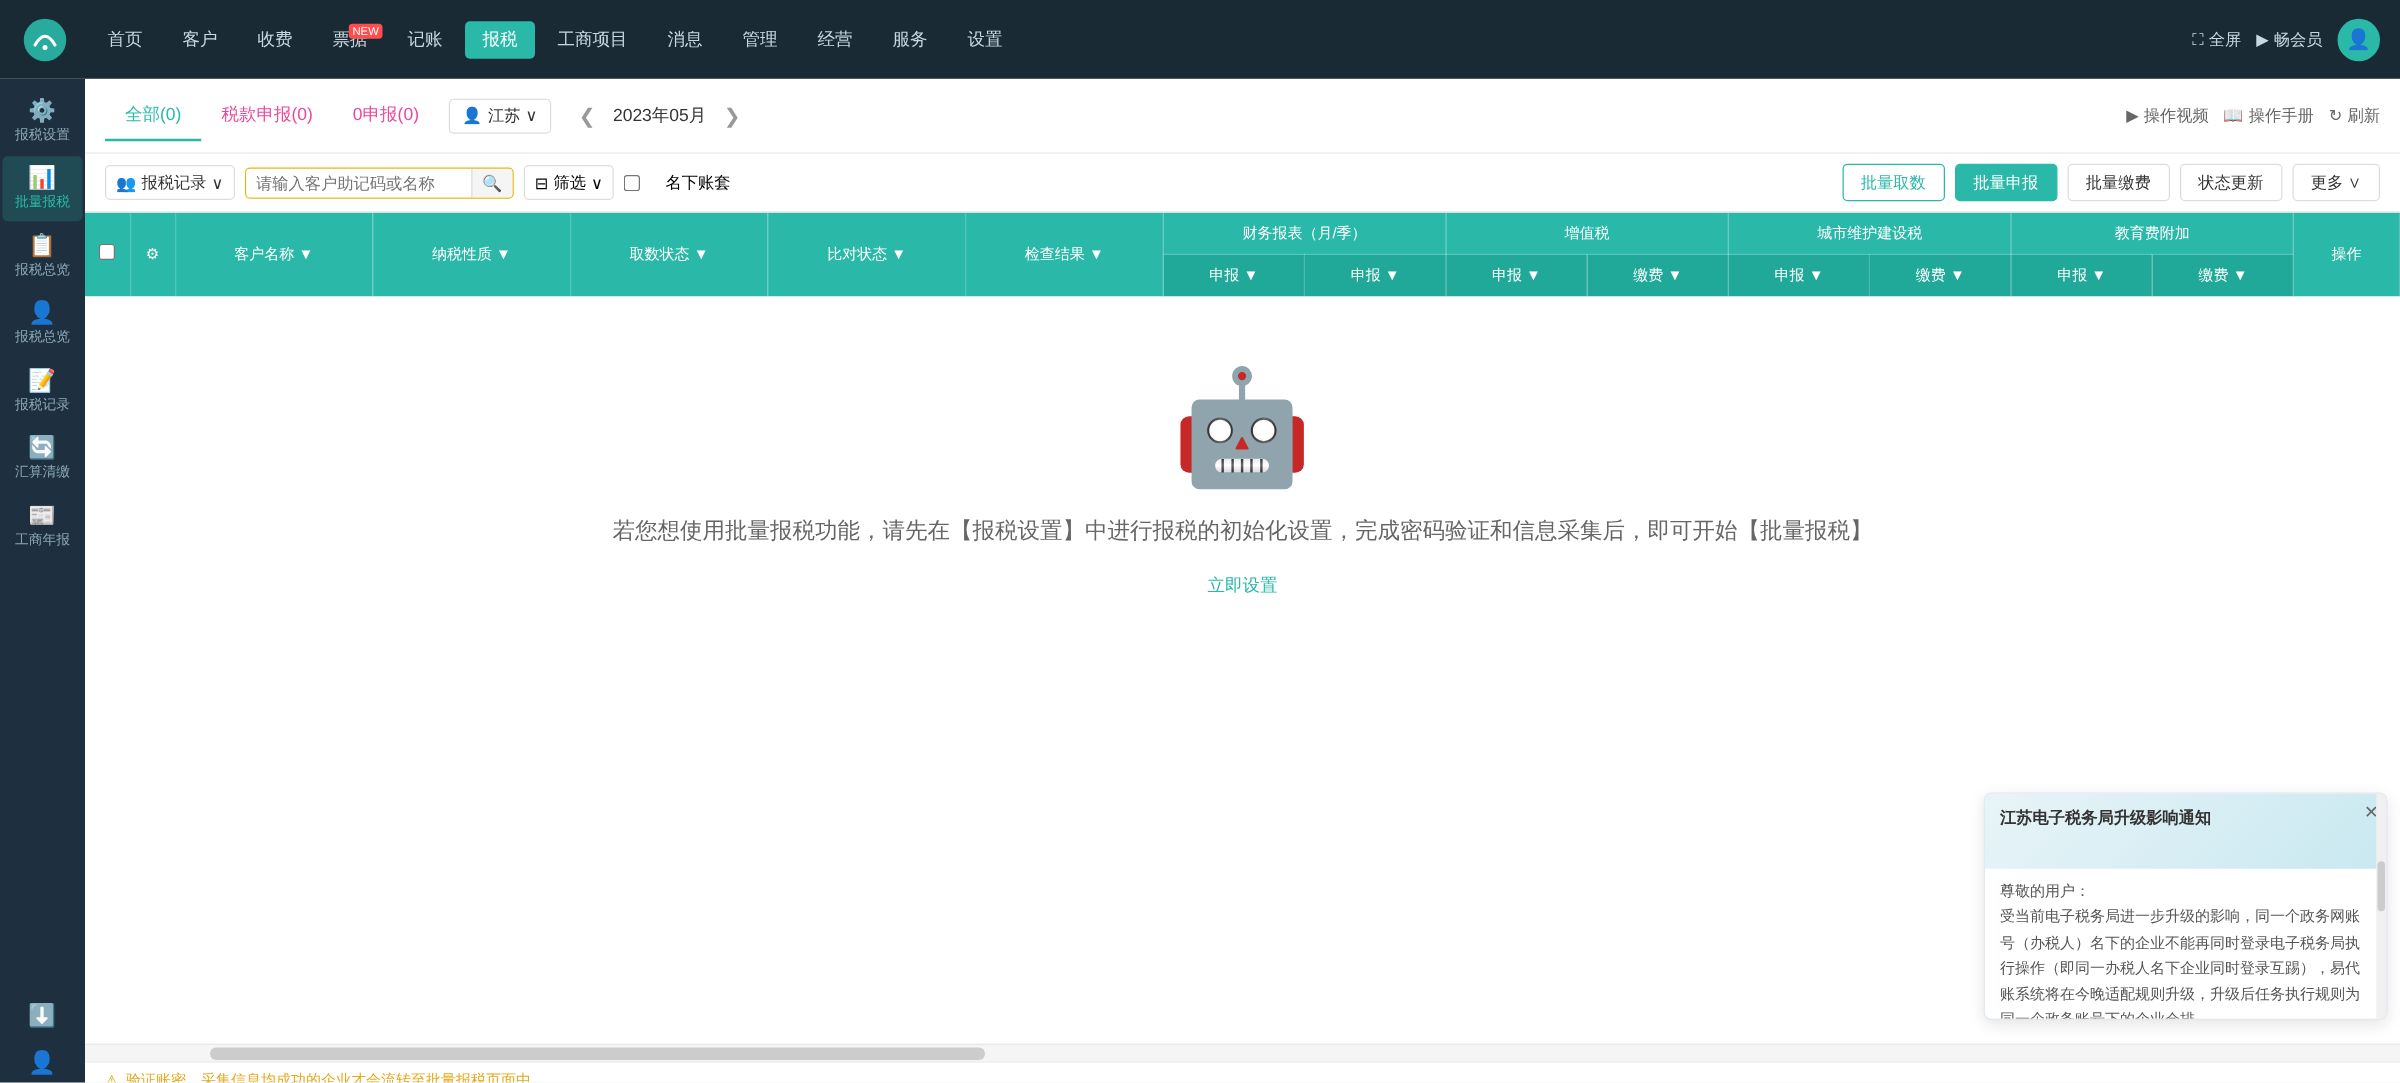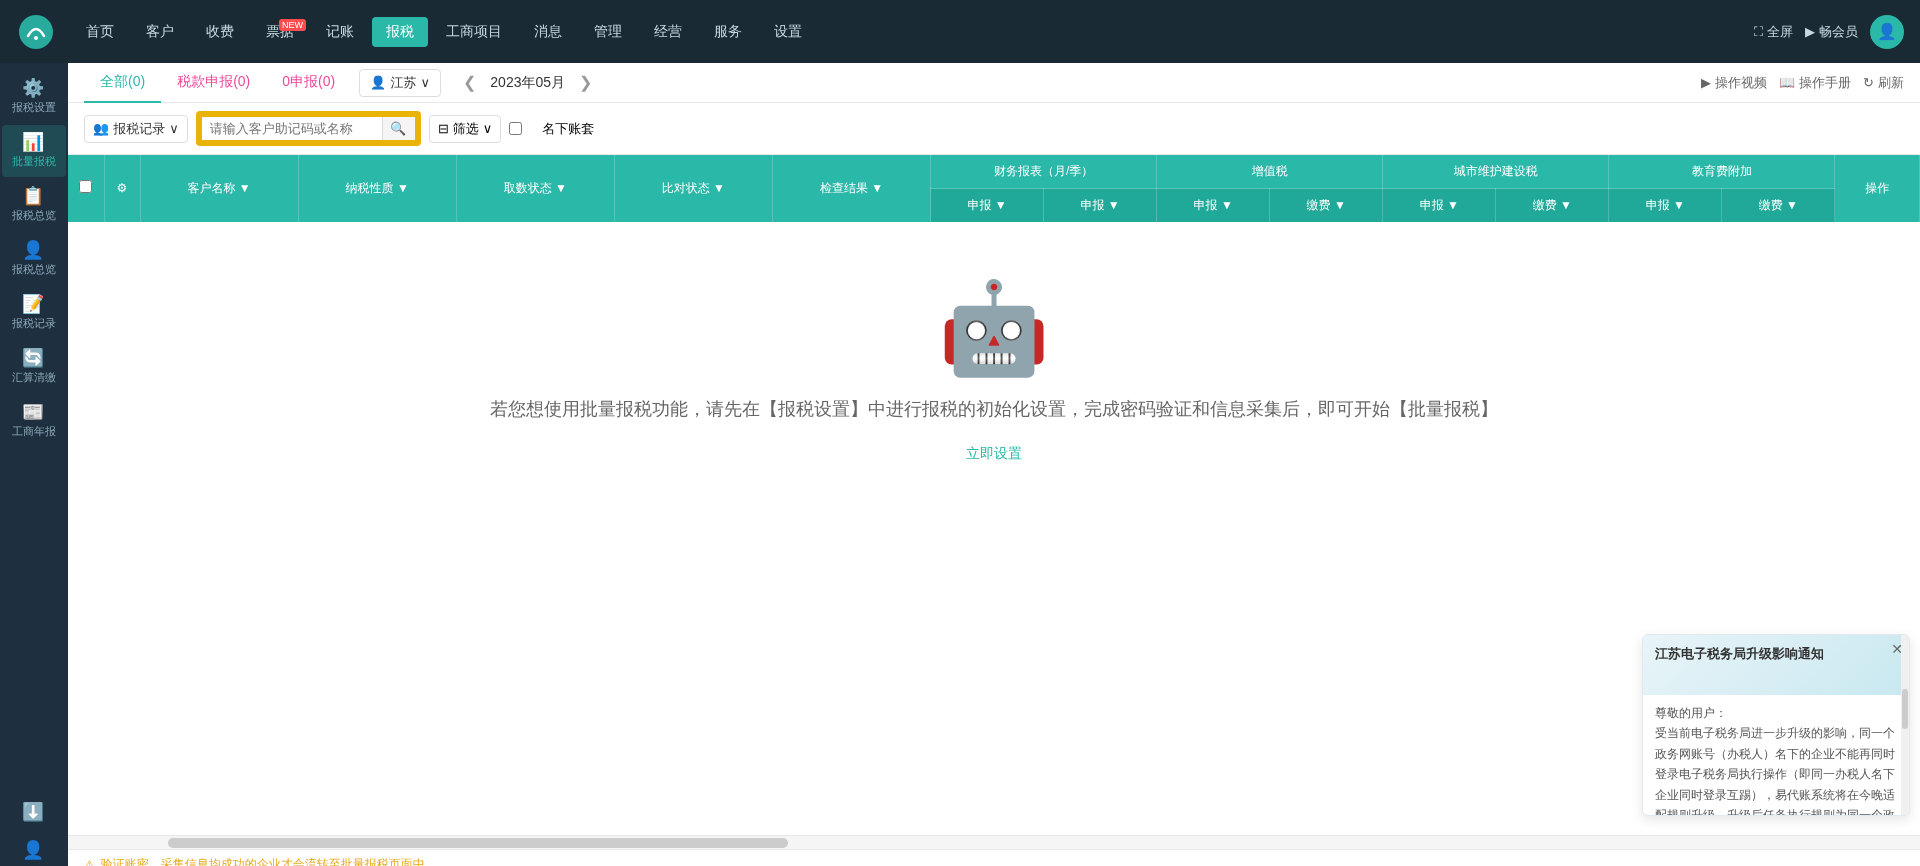--- a/index.html
+++ b/index.html
@@ -124,21 +124,21 @@
       overflow: hidden;
     }
 
     
     .tabs-bar {
       background: #fff;
       display: flex;
       align-items: center;
       padding: 0 16px;
       border-bottom: 1px solid #e8e8e8;
-      height: 40px;
+      height: 60px;
       gap: 0;
     }
     .tab {
       padding: 10px 16px;
       cursor: pointer;
       color: #ec4899;
       font-size: 14px;
       border-bottom: 2px solid transparent;
       white-space: nowrap;
     }
@@ -198,21 +198,21 @@
       padding: 4px 8px;
       gap: 4px;
       cursor: pointer;
       font-size: 13px;
       color: #333;
       background: #fff;
     }
     .search-box {
       display: flex;
       align-items: center;
-      border: 6px solid #eab308;
+      border: 1px solid #eab308;
       border-radius: 4px;
       overflow: hidden;
     }
     .search-box input {
       border: none;
       outline: none;
       padding: 4px 8px;
       font-size: 13px;
       width: 180px;
     }
@@ -340,21 +340,21 @@
       height: 10px;
       background: #ccc;
       border-radius: 5px;
     }
 
     
     .notification-panel {
       position: absolute;
       bottom: 40px;
       right: 10px;
-      width: 268px;
+      width: 323px;
       background: #fff;
       border: 1px solid #e0e8f0;
       border-radius: 6px;
       box-shadow: 0 4px 12px rgba(0,0,0,0.1);
       overflow: hidden;
       font-family: Liberation Serif, serif;
     }
     .notif-header {
       background: linear-gradient(135deg, #e8f4f8 0%, #c8e8f0 100%);
       padding: 10px 12px 0 12px;
@@ -535,20 +535,30 @@
       </div>
       <div class="filter-btn">
         <span>⊟</span>
         <span>筛选</span>
         <span>∨</span>
       </div>
       <label class="checkbox-label">
         <input type="checkbox" style="">
         <span>名下账套</span>
       </label>
+      <div class="toolbar-right">
+        <button class="btn outline-primary">批量取数</button>
+        <button class="btn primary">批量申报</button>
+        <button class="btn">批量缴费</button>
+        <button class="btn">状态更新</button>
+        <button class="btn">
+          <span>更多</span>
+          <span>∨</span>
+        </button>
+      </div>
     </div>
 
     <div class="table-container">
       <table>
         <thead>
           <tr>
             <th class="col-checkbox th-group" rowspan="2">
               <input type="checkbox" style="">
             </th>
             <th class="col-gear th-group" rowspan="2">

